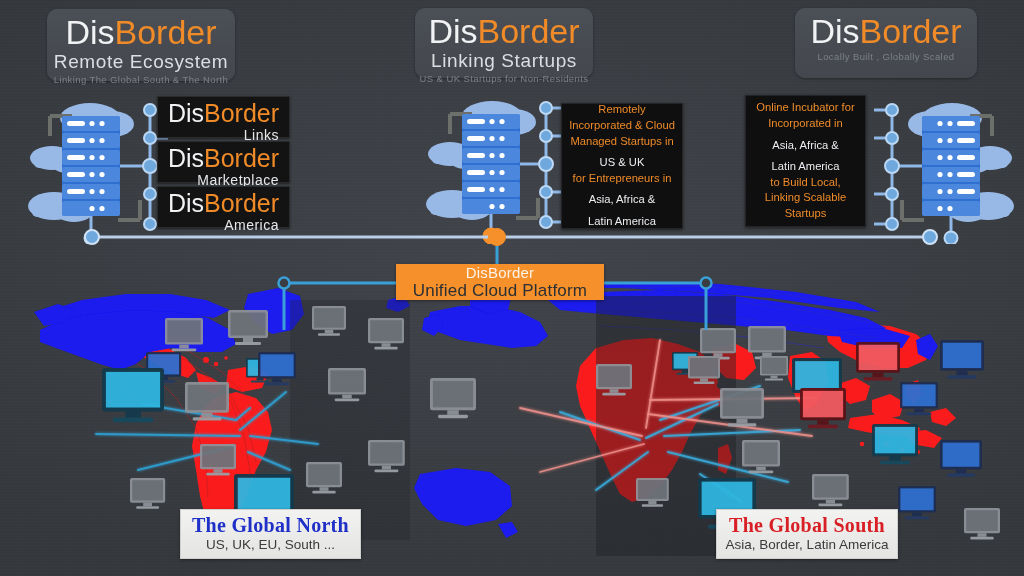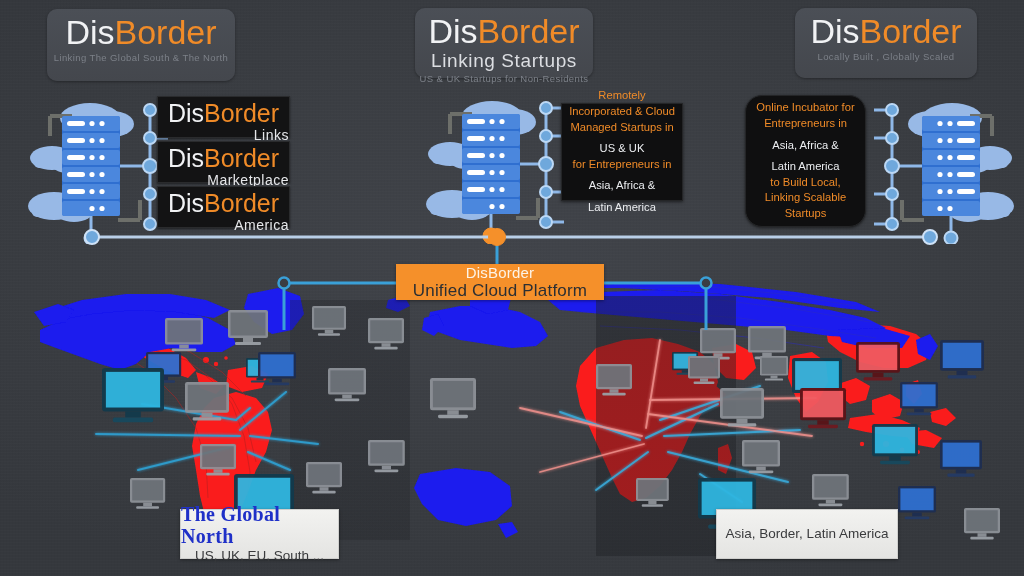--- a/index.html
+++ b/index.html
@@ -74,20 +74,21 @@
     font-weight: 300;
     text-align: center;
     white-space: nowrap;
     padding-top: 3px;
   }
   .card-sub {
     font-size: 14px;
     line-height: 16px;
     color: #e6e7ea;
     text-align: right;
+    padding-right: 10px;
     font-weight: 300;
     letter-spacing: 0.5px;
     white-space: nowrap;
   }
 
   
   .text-panel {
     position: absolute;
     background: #0f0f10;
     border: 1px solid #242527;
@@ -146,21 +147,21 @@
     font-weight: bold;
     font-size: 20px;
     line-height: 22px;
     letter-spacing: 0.3px;
   }
   .region-sub {
     font-size: 13.5px;
     line-height: 18px;
     color: #3a3b3d;
   }
-  #label-north { left: 180px; top: 509px; width: 159px; height: 50px; }
+  #label-north { left: 180px; top: 509px; width: 181px; height: 50px; }
   #label-south { left: 716px; top: 509px; width: 182px; height: 50px; }
   #label-north .region-title { color: #1f30c8; }
   #label-south .region-title { color: #d81f26; }
 
   .srv { position: absolute; }
 </style>
 </head>
 <body>
 
 <div id="stage">
@@ -602,20 +603,21 @@
     <circle cx="930" cy="237" r="7" fill="#6fa8dc" stroke="#cfe2f7" stroke-width="2"></circle>
     <circle cx="497" cy="237" r="8.5" fill="#f5902a" stroke="#f5902a" stroke-width="1"></circle>
     <circle cx="284" cy="283" r="5.5" fill="#3a3d42" stroke="#3aa0d8" stroke-width="2.5"></circle>
     <circle cx="706" cy="283" r="5.5" fill="#3a3d42" stroke="#3aa0d8" stroke-width="2.5"></circle>
   </svg>
 
   <div class="logo-plate" style="left:47px;top:9px;width:188px;height:72px;">
     <div class="logo-wordmark">
       <span class="wm-dis">Dis</span><span class="wm-border">Border</span>
     </div>
+    <div class="logo-sub">Remote Ecosystem</div>
     <div class="logo-tag">Linking The Global South &amp; The North</div>
   </div>
 
   <div class="logo-plate" style="left:415px;top:8px;width:178px;height:70px;">
     <div class="logo-wordmark">
       <span class="wm-dis">Dis</span><span class="wm-border">Border</span>
     </div>
     <div class="logo-sub">Linking Startups</div>
     <div class="logo-tag">US &amp; UK Startups for Non-Residents</div>
   </div>
@@ -641,47 +643,48 @@
     <div class="card-sub">Marketplace</div>
   </div>
 
   <div class="dark-card" style="left:157px;top:186px;width:133px;height:42px;">
     <div class="card-wordmark">
       <span class="wm-dis">Dis</span><span class="wm-border">Border</span>
     </div>
     <div class="card-sub">America</div>
   </div>
 
-  <div class="text-panel" style="left:561px;top:103px;width:122px;height:98px;">
+  <div class="text-panel" style="left:561px;top:103px;width:122px;height:126px;">
     <div class="ln ln-orange">Remotely</div>
     <div class="ln ln-orange">Incorporated &amp; Cloud</div>
     <div class="ln ln-orange">Managed Startups in</div>
     <div class="ln ln-white">US &amp; UK</div>
     <div class="ln ln-orange">for Entrepreneurs in</div>
     <div class="ln ln-white">Asia, Africa &amp;</div>
     <div class="ln ln-white">Latin America</div>
   </div>
 
-  <div class="text-panel" style="left:745px;top:95px;width:121px;height:132px;border-radius:17px;">
+  <div class="text-panel" style="left:745px;top:95px;width:121px;height:132px;">
     <div class="ln ln-orange">Online Incubator for</div>
-    <div class="ln ln-orange">Entrepreneurs in</div>
+    <div class="ln ln-orange">Incorporated in</div>
     <div class="ln ln-white">Asia, Africa &amp;</div>
     <div class="ln ln-white">Latin America</div>
     <div class="ln ln-orange">to Build Local,</div>
     <div class="ln ln-orange">Linking Scalable</div>
     <div class="ln ln-orange">Startups</div>
   </div>
 
   <div id="banner">
     <div class="b1">DisBorder</div>
     <div class="b2">Unified Cloud Platform</div>
   </div>
 
   <div class="region-label" id="label-north">
     <div class="region-title">The Global North</div>
     <div class="region-sub">US, UK, EU, South ...</div>
   </div>
 
   <div class="region-label" id="label-south">
+    <div class="region-title">The Global South</div>
     <div class="region-sub">Asia, Border, Latin America</div>
   </div>
 
 </div>
 
 </body></html>

